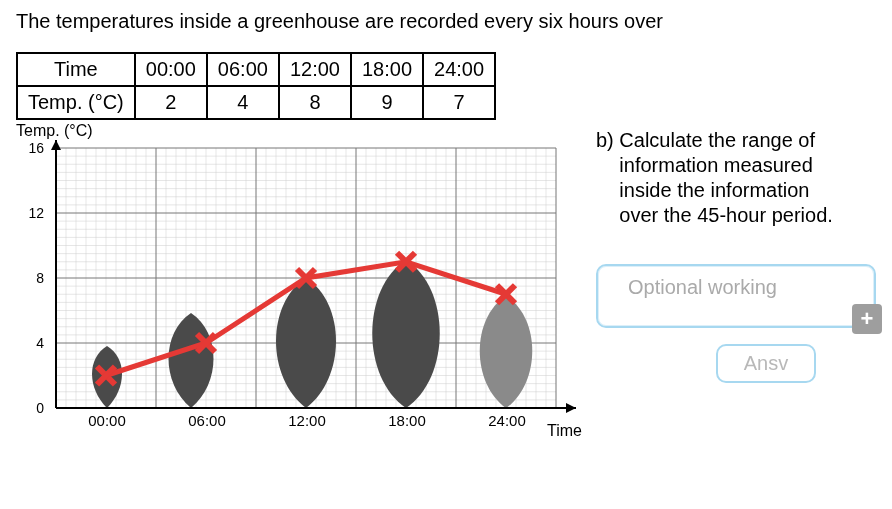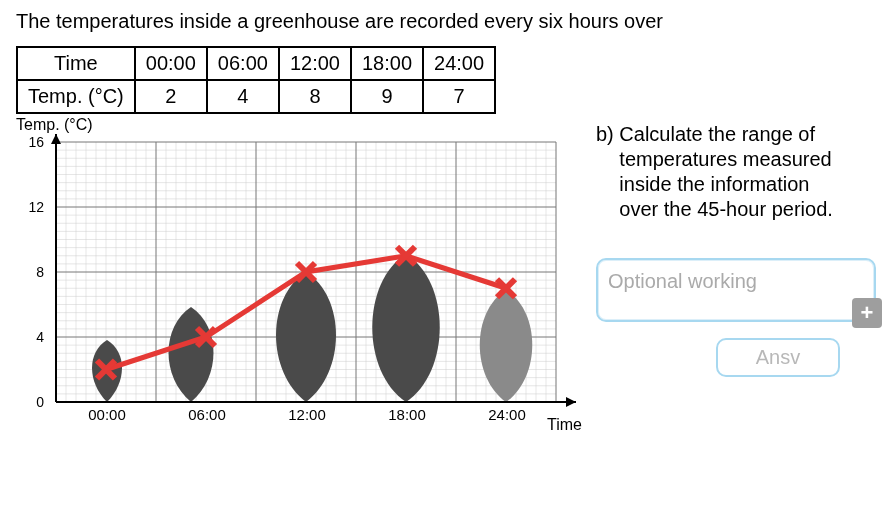--- a/index.html
+++ b/index.html
@@ -5,21 +5,21 @@
     * { box-sizing: border-box; margin: 0; padding: 0; }
     body {
       font-family: Arial, sans-serif;
       width: 892px;
       height: 509px;
       padding: 8px 16px;
       font-size: 20px;
       color: #000;
       position: relative;
     }
-    .intro { line-height: 1.3; margin-bottom: 12px; }
+    .intro { line-height: 1.3; margin-bottom: 18px; }
     .top-row { display: flex; align-items: flex-start; gap: 20px; }
     table.data {
       border-collapse: collapse;
       font-size: 20px;
     }
     table.data th, table.data td {
       border: 2px solid #000;
       padding: 4px 10px;
       text-align: center;
       font-weight: normal;
@@ -55,21 +55,21 @@
     .series-line { stroke: #e53935; stroke-width: 5; fill: none; }
     .cross { stroke: #e53935; stroke-width: 6; }
     .ticklabel { font-size: 14px; fill: #000; }
     .xticklabel { font-size: 15px; fill: #000; text-anchor: middle; }
     .side-col { flex: 1; }
     .part-b { line-height: 1.25; margin-bottom: 36px; }
     .working-box {
       position: relative;
       border: 2px solid #a7d8f0;
       border-radius: 10px;
-      padding: 10px 10px;
+      padding: 10px 30px;
       color: #aaa;
       font-size: 20px;
       min-height: 64px;
       background: #fff;
       box-shadow: 0 0 0 1px rgba(167,216,240,0.4) inset;
     }
     .plus-btn {
       position: absolute;
       right: -8px;
       bottom: -8px;
@@ -81,21 +81,21 @@
       align-items: center;
       justify-content: center;
       color: #fff;
       font-weight: bold;
       font-size: 22px;
       cursor: pointer;
     }
     .answer-btn {
       margin-top: 16px;
       margin-left: 120px;
-      width: 124px;
+      width: 100px;
       border: 2px solid #a7d8f0;
       border-radius: 10px;
       padding: 6px 0;
       text-align: center;
       color: #b8b8b8;
       font-size: 20px;
       background: #fff;
       cursor: pointer;
     }
   </style>
@@ -275,21 +275,21 @@
           </g>
         </g>
     </svg>
     <div class="xlabel">Time</div>
   </div>
 
   <div class="side-col">
     <div class="part-b">
       <span>b)</span>
       <span>Calculate the range of</span><br>
-      <span style="visibility:hidden">b) </span><span>temperatures measured</span><br>
+      <span style="visibility:hidden">b) </span><span>information measured</span><br>
       <span style="visibility:hidden">b) </span><span>inside the information</span><br>
       <span style="visibility:hidden">b) </span><span>over the 45-hour period.</span>
     </div>
     <div class="working-box">
       <span>Optional working</span>
       <div class="plus-btn">
         <span>+</span>
       </div>
     </div>
     <div class="answer-btn">

